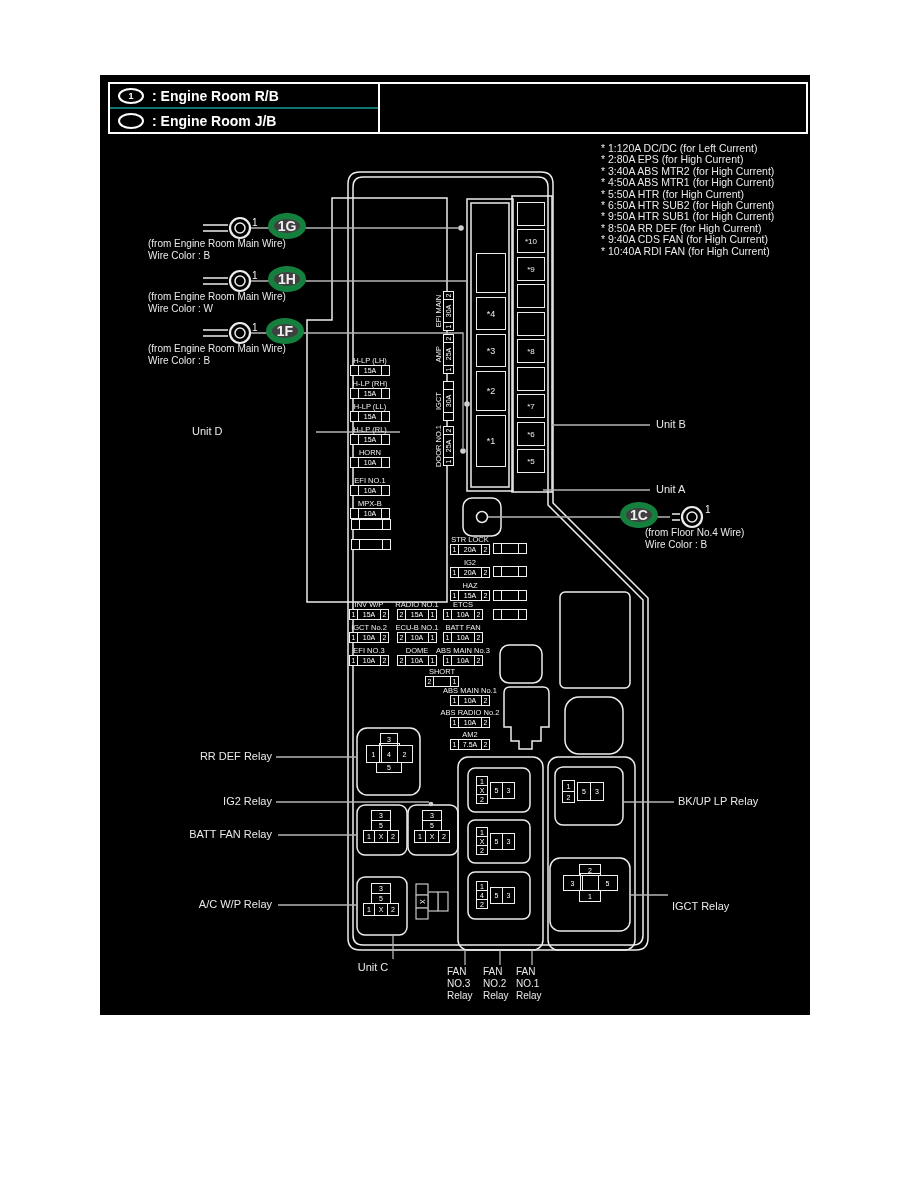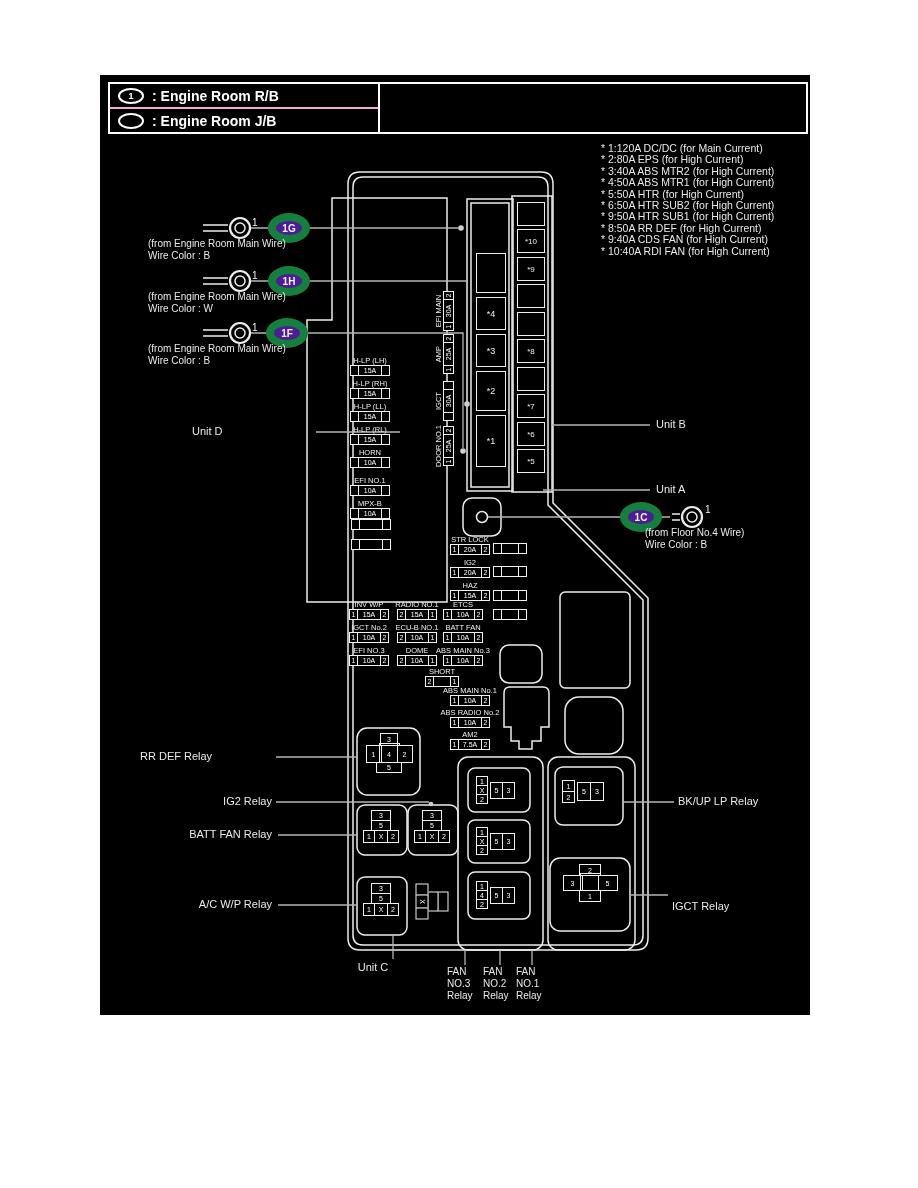--- a/index.html
+++ b/index.html
@@ -3,27 +3,27 @@
 <meta charset="utf-8">
 <style>
   body{margin:0}
   #canvas{position:relative;width:918px;height:1188px;background:#fff;font-family:"Liberation Sans",sans-serif;overflow:hidden}
   .board{position:absolute;left:100px;top:75px;width:710px;height:940px;background:#000;color:#e9e9e9}
   .abs{position:absolute}
   svg.layer{position:absolute;left:0;top:0}
   .hdr{position:absolute;left:8px;top:7px;width:696px;height:48px;border:2px solid #fff;display:flex;background:#000}
   .hleft{width:268px;border-right:2px solid #fff;display:flex;flex-direction:column}
   .hrow{flex:1;display:flex;align-items:center;padding-left:8px;gap:8px;color:#fff;font-weight:bold;font-size:14px;white-space:nowrap}
-  .hrow+.hrow{border-top:2px solid #f9a8d4}
+  .hrow+.hrow{border-top:2px solid #0f766e}
   .oval{display:inline-flex;align-items:center;justify-content:center;min-width:22px;height:12px;border:2px solid #fff;border-radius:50%;font-size:9px;font-weight:bold;color:#fff}
   .htitle{flex:1;display:flex;align-items:center;padding-left:10px;color:#fff;font-weight:bold;font-size:17px}
   .note{font-size:10.5px;line-height:11.4px;color:#e9e9e9;white-space:nowrap}
   .cap{font-size:10px;line-height:12px;color:#e9e9e9;white-space:nowrap}
   .lbl{font-size:11px;color:#e9e9e9;white-space:nowrap}
-  .badge{position:absolute;width:26px;height:14px;border:8px solid #15803d;border-radius:50%;color:#f0f0f0;font-size:10px;font-weight:bold;display:flex;align-items:center;justify-content:center;background:#4c1d95}
+  .badge{position:absolute;width:26px;height:14px;border:6px solid #15803d;border-radius:50%;color:#f0f0f0;font-size:14px;font-weight:bold;display:flex;align-items:center;justify-content:center;background:#404040}
   .pin{position:absolute;font-size:10px;color:#f0f0f0}
   .fuse3{display:flex}
   .fc{box-sizing:border-box;display:flex;align-items:center;justify-content:center;border:1px solid #f0f0f0;background:#000;color:#fff;font-size:7px;height:11px}
   .fc+.fc{margin-left:-1px}
   .fc.s{width:9px}
   .fc.m{min-width:24px;padding:0 1px}
   .fname{font-size:7.5px;line-height:9px;color:#f0f0f0;white-space:nowrap;text-align:center}
   .pair{position:absolute;display:flex;flex-direction:column;align-items:center}
   .pair2{display:flex;flex-direction:column;align-items:center;margin-bottom:3px}
   .vcol{position:absolute;display:flex;flex-direction:column;align-items:center}
@@ -126,21 +126,21 @@
     </g>
     <g fill="#cfcfcf" stroke="none">
       <circle cx="361" cy="153" r="2.8"></circle>
       <circle cx="367" cy="329" r="2.8"></circle>
       <circle cx="363" cy="376" r="2.8"></circle>
       <circle cx="331" cy="729" r="2.3"></circle>
     </g>
   </svg>
 
   <div class="abs" style="left:501px;top:68px">
-    <div class="note">* 1:120A DC/DC (for Main Current)</div>
+    <div class="note">* 1:120A DC/DC (for Left Current)</div>
     <div class="note">* 2:80A EPS (for High Current)</div>
     <div class="note">* 3:40A ABS MTR2 (for High Current)</div>
     <div class="note">* 4:50A ABS MTR1 (for High Current)</div>
     <div class="note">* 5:50A HTR (for High Current)</div>
     <div class="note">* 6:50A HTR SUB2 (for High Current)</div>
     <div class="note">* 9:50A HTR SUB1 (for High Current)</div>
     <div class="note">* 8:50A RR DEF (for High Current)</div>
     <div class="note">* 9:40A CDS FAN (for High Current)</div>
     <div class="note">* 10:40A RDI FAN (for High Current)</div>
   </div>
@@ -442,21 +442,21 @@
   </div>
   <div class="pair" style="left:330px;top:655px;width:80px">
     <div class="fname">AM2</div>
     <div class="fuse3">
           <span class="fc s">1</span>
           <span class="fc m">7.5A</span>
           <span class="fc s">2</span>
         </div>
   </div>
 
-  <div class="lbl abs" style="left:40px;top:675px;width:120px;">RR DEF Relay</div>
+  <div class="lbl abs" style="left:52px;top:675px;width:120px;text-align:right">RR DEF Relay</div>
   <div class="lbl abs" style="left:52px;top:720px;width:120px;text-align:right">IG2 Relay</div>
   <div class="lbl abs" style="left:50px;top:753px;width:122px;text-align:right">BATT FAN Relay</div>
   <div class="lbl abs" style="left:50px;top:823px;width:122px;text-align:right">A/C W/P Relay</div>
   <div class="lbl abs" style="left:578px;top:720px">BK/UP LP Relay</div>
   <div class="lbl abs" style="left:572px;top:825px">IGCT Relay</div>
 
   <div class="cross" style="left:262px;top:658px;width:54px">
     <div class="rc" style="width:18px;height:13px">3</div>
     <div class="rrow" style="margin-top:-1px">
       <span class="rc" style="width:16px;height:18px">1</span>

